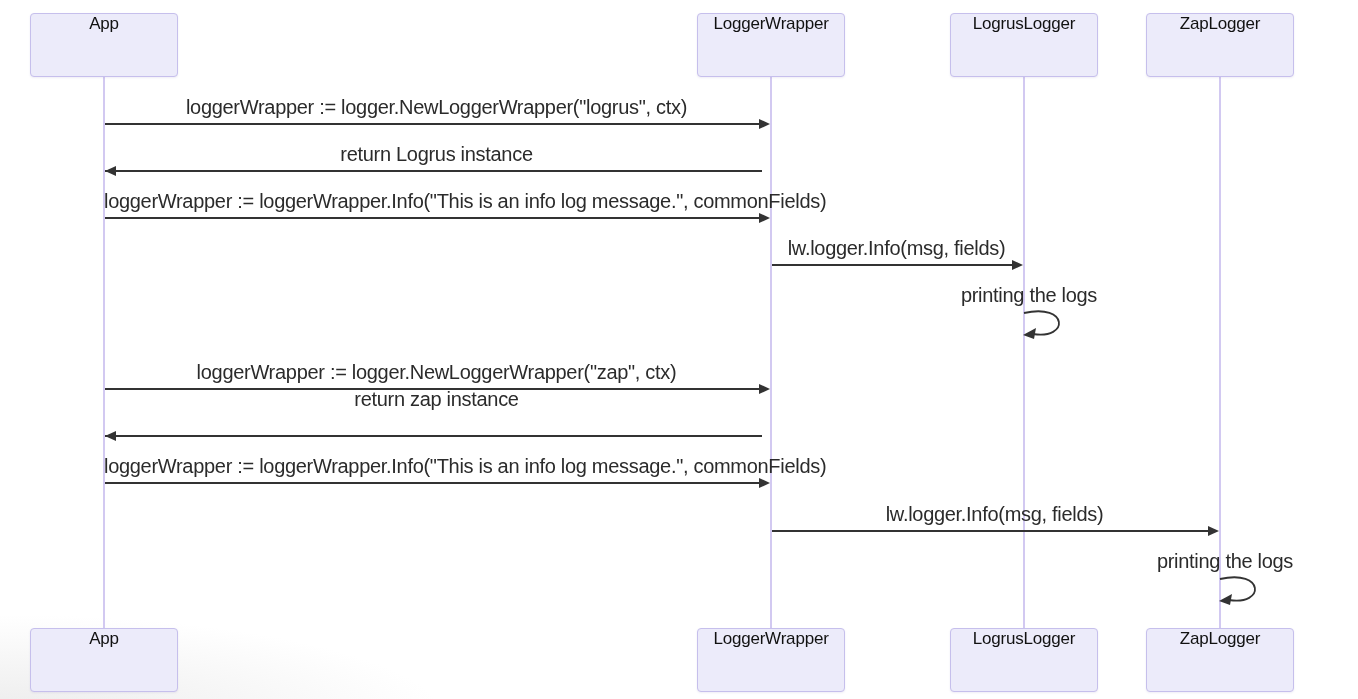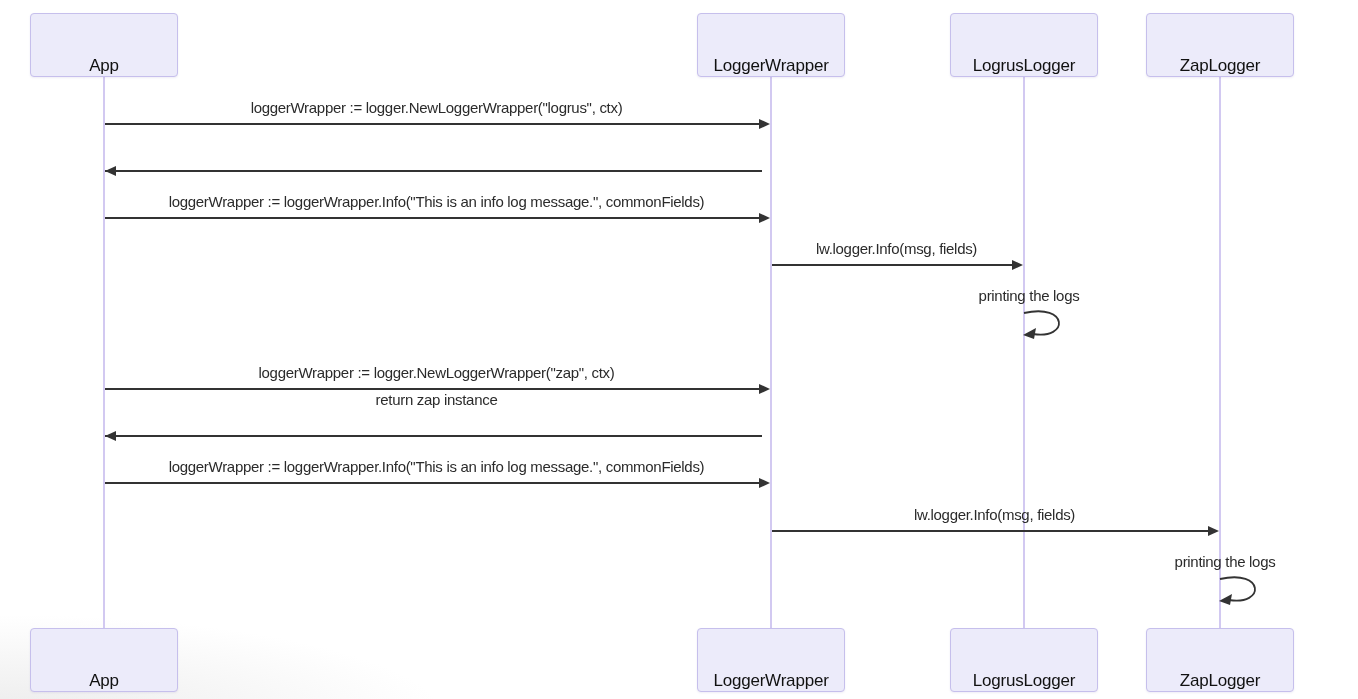--- a/index.html
+++ b/index.html
@@ -18,21 +18,21 @@
       #ffffff;
   }
   .actor-box {
     position: absolute;
     width: 148px;
     height: 64px;
     background: #ecebfa;
     border: 1px solid #c6bfec;
     border-radius: 4px;
     display: flex;
-    align-items: flex-end;
+    align-items: flex-start;
     justify-content: center;
     box-sizing: border-box;
     box-shadow: 0 1px 2px rgba(120,110,180,0.12);
   }
   .actor-label {
     font-size: 17px;
     color: #111111;
     letter-spacing: -0.2px;
     white-space: nowrap;
   }
@@ -43,21 +43,21 @@
   }
   .msg-line {
     position: absolute;
     height: 2px;
     background: #333333;
   }
   .msg-label {
     position: absolute;
     height: 19px;
     line-height: 19px;
-    font-size: 15px;
+    font-size: 20px;
     text-align: center;
     white-space: nowrap;
     letter-spacing: -0.3px;
     color: #2b2b2b;
   }
   .arrow-head-right {
     position: absolute;
     width: 0; height: 0;
     border-top: 5px solid transparent;
     border-bottom: 5px solid transparent;
@@ -100,20 +100,21 @@
     <div class="lifeline" style="left: 1219px; top: 77px; height: 551px; background: rgb(210, 201, 241);"></div>
     <div class="actor-box" style="left: 1146px; top: 13px; background: rgb(236, 235, 250); border-color: rgb(198, 191, 236);">
       <span class="actor-label">ZapLogger</span>
     </div>
     <div class="actor-box" style="left: 1146px; top: 628px; background: rgb(236, 235, 250); border-color: rgb(198, 191, 236);">
       <span class="actor-label">ZapLogger</span>
     </div>
     <div class="msg-label" style="left: 104px; top: 98px; width: 665px;">loggerWrapper := logger.NewLoggerWrapper("logrus", ctx)</div>
     <div class="msg-line" style="left: 105px; top: 123px; width: 657px; background: rgb(51, 51, 51);"></div>
     <div class="arrow-head-right" style="left: 759px; top: 119px; border-left-color: rgb(51, 51, 51);"></div>
+    <div class="msg-label" style="left: 104px; top: 145px; width: 665px;">return Logrus instance</div>
     <div class="msg-line" style="left: 105px; top: 170px; width: 657px; background: rgb(51, 51, 51);"></div>
     <div class="arrow-head-left" style="left: 105px; top: 166px; border-right-color: rgb(51, 51, 51);"></div>
     <div class="msg-label" style="left: 104px; top: 192px; width: 665px;">loggerWrapper := loggerWrapper.Info("This is an info log message.", commonFields)</div>
     <div class="msg-line" style="left: 105px; top: 217px; width: 657px; background: rgb(51, 51, 51);"></div>
     <div class="arrow-head-right" style="left: 759px; top: 213px; border-left-color: rgb(51, 51, 51);"></div>
     <div class="msg-label" style="left: 771px; top: 239px; width: 251px;">lw.logger.Info(msg, fields)</div>
     <div class="msg-line" style="left: 772px; top: 264px; width: 243px; background: rgb(51, 51, 51);"></div>
     <div class="arrow-head-right" style="left: 1012px; top: 260px; border-left-color: rgb(51, 51, 51);"></div>
     <div class="msg-label" style="left: 929px; top: 286px; width: 200px;">printing the logs</div>
     <svg class="self-loop" width="60" height="36" viewBox="0 0 60 36" style="left: 1022px; top: 308px;">

